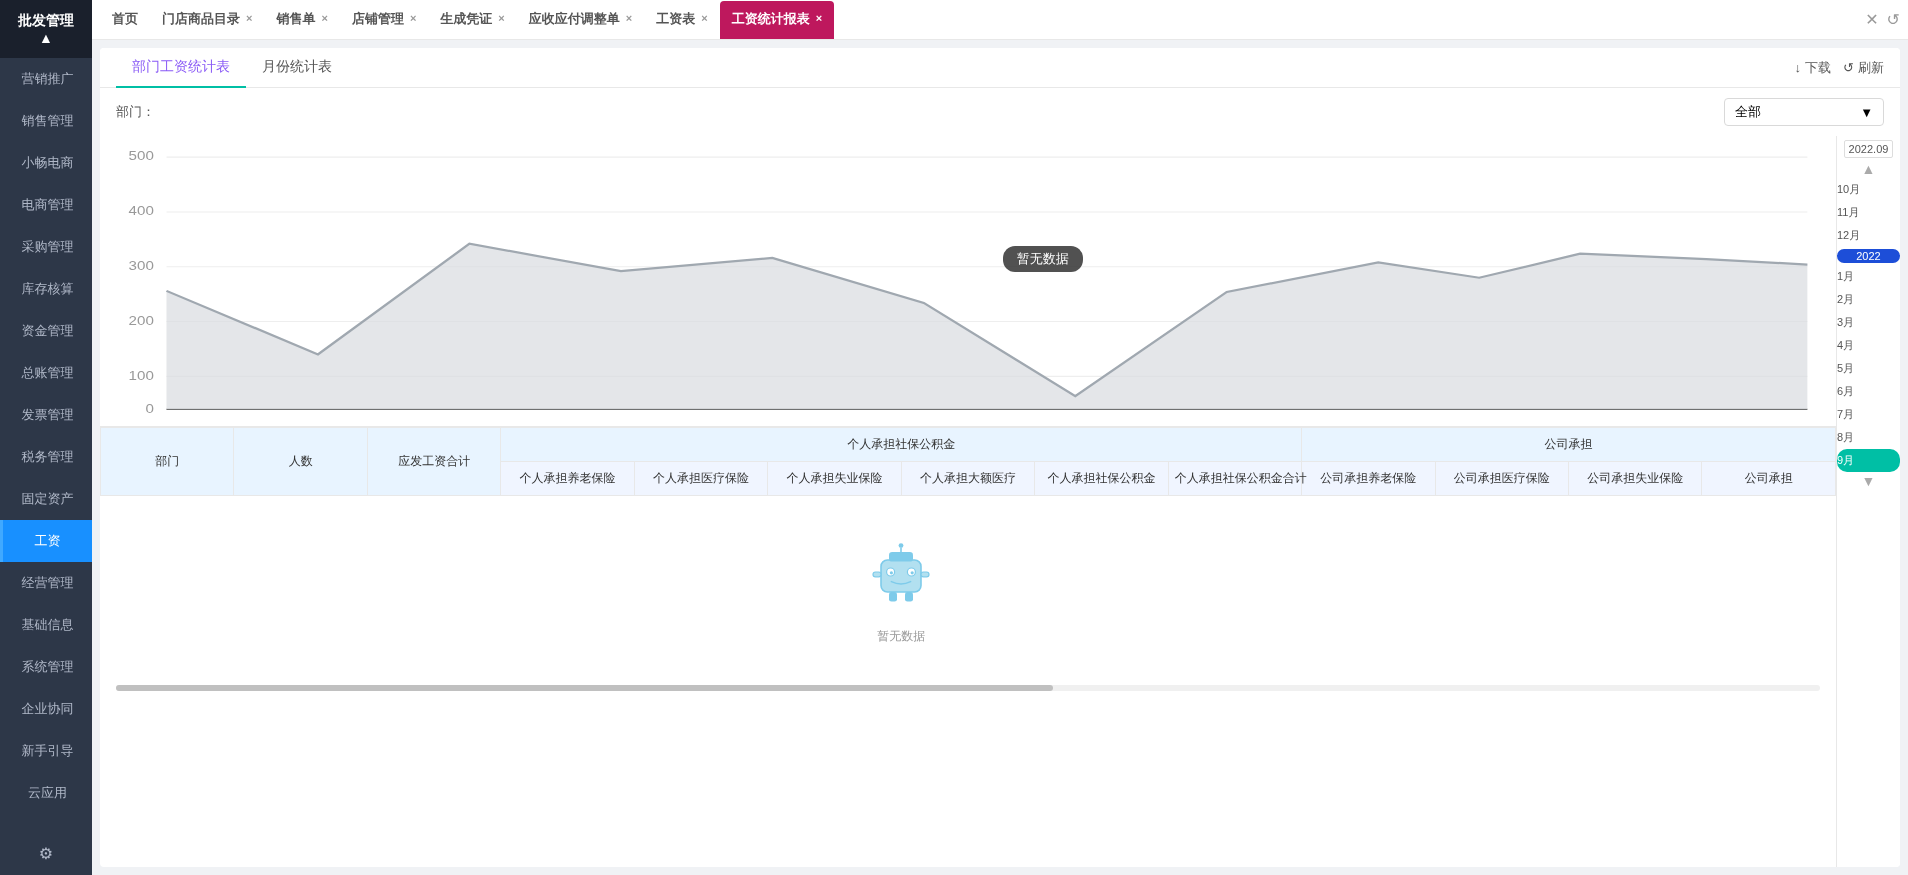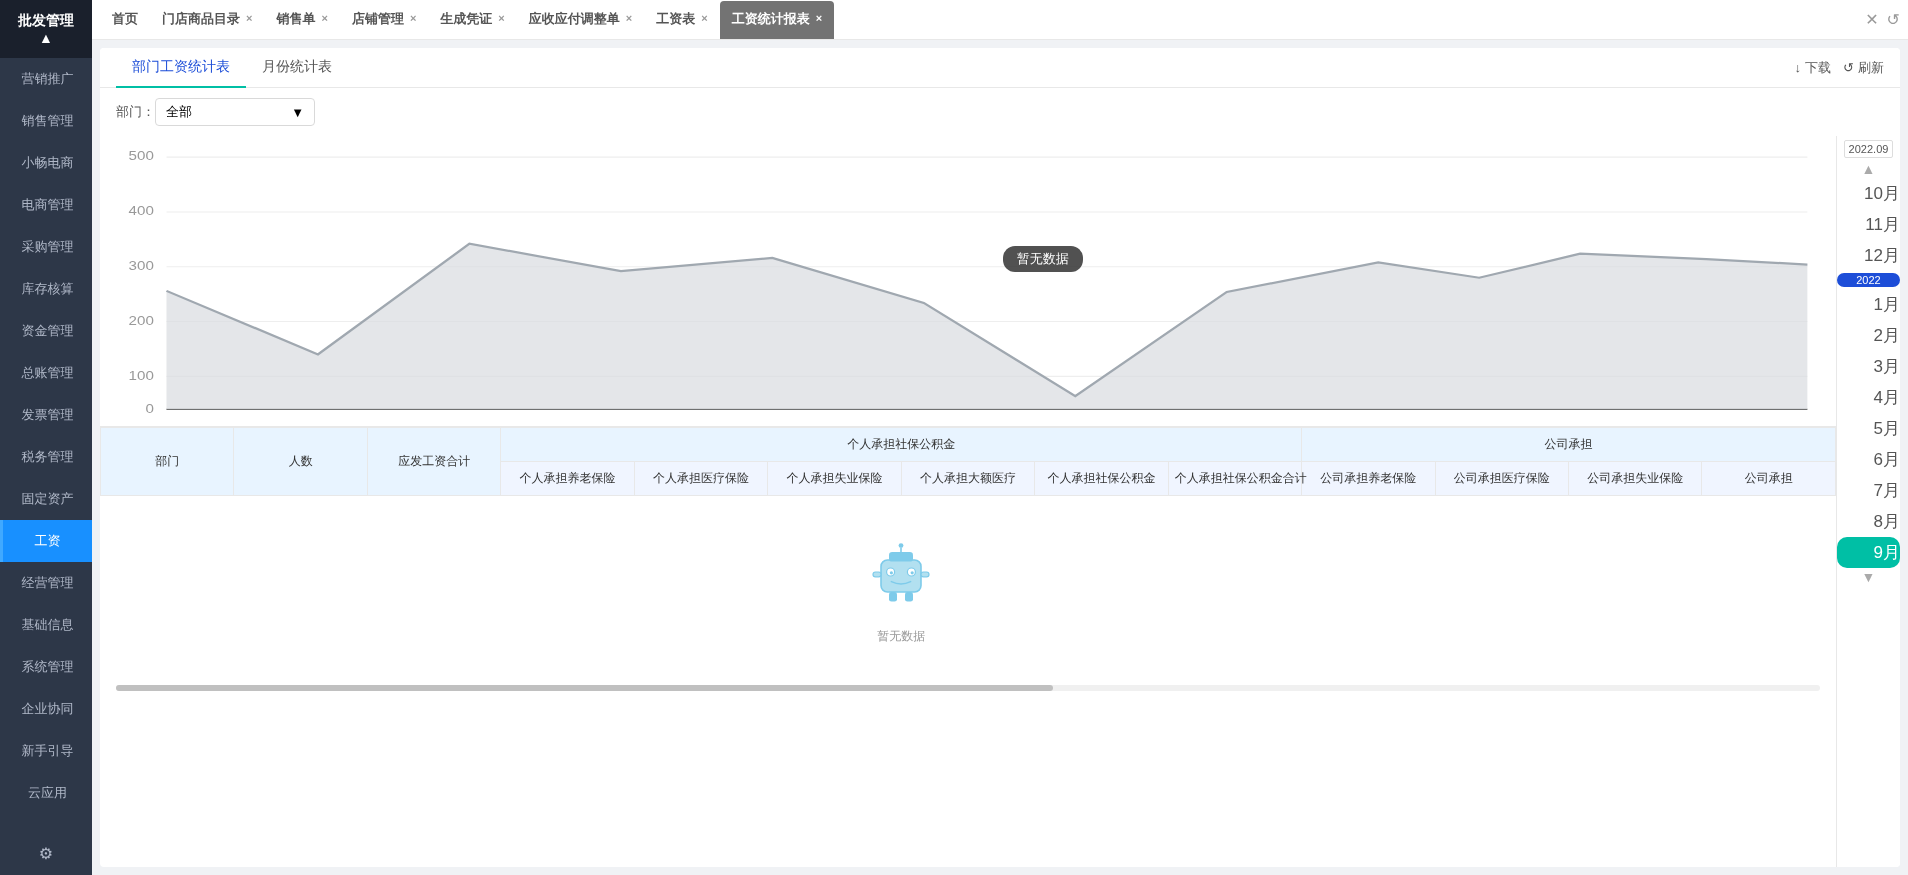--- a/index.html
+++ b/index.html
@@ -72,21 +72,21 @@
       padding: 0 12px;
       height: 38px;
       font-size: 13px;
       color: #555;
       cursor: pointer;
       white-space: nowrap;
       border-bottom: 2px solid transparent;
       gap: 6px;
       font-weight: bold;
     }
-    .tab-item.active { color: #fff; background: #737373; border-radius: 4px 4px 0 0; }
+    .tab-item.active { color: #fff; background: #be185d; border-radius: 4px 4px 0 0; }
     .tab-item .tab-close {
       font-size: 11px;
       color: #999;
       cursor: pointer;
       line-height: 1;
     }
     .tab-item.active .tab-close { color: #fff; }
     .tab-bar-end {
       margin-left: auto;
       display: flex;
@@ -120,43 +120,44 @@
       flex-shrink: 0;
     }
     .sub-tab {
       padding: 10px 16px;
       cursor: pointer;
       font-size: 14px;
       color: #555;
       border-bottom: 2px solid transparent;
       margin-bottom: -1px;
     }
-    .sub-tab.active { color: #1d4ed8; border-bottom: 2px solid #00bfa5; }
+    .sub-tab.active { color: #8b5cf6; border-bottom: 2px solid #00bfa5; }
     .sub-tab-actions {
       margin-left: auto;
       display: flex;
       align-items: center;
       gap: 12px;
       font-size: 13px;
       color: #555;
     }
     .sub-tab-action {
       display: flex;
       align-items: center;
       gap: 4px;
       cursor: pointer;
     }
 
     
     .filter-bar {
       display: flex;
       align-items: center;
       padding: 10px 16px;
-      gap: 0;
+      gap: 18px;
       flex-shrink: 0;
+      justify-content: space-between;
     }
     .filter-label { color: #555; font-size: 13px; }
     .filter-select {
       display: flex;
       align-items: center;
       border: 1px solid #d9d9d9;
       border-radius: 4px;
       padding: 4px 10px;
       min-width: 160px;
       background: #fff;
@@ -261,24 +262,24 @@
     .month-nav {
       color: #aaa;
       cursor: pointer;
       font-size: 14px;
       padding: 2px;
       line-height: 1;
     }
     .month-item {
       padding: 4px 0;
       width: 100%;
-      text-align: right;
+      text-align: left;
       color: #555;
       cursor: pointer;
-      font-size: 17px;
+      font-size: 11px;
     }
     .month-item.active {
       background: #00bfa5;
       color: #fff;
       border-radius: 10px;
     }
     .year-badge {
       background: #1d4ed8;
       color: #fff;
       border-radius: 8px;

